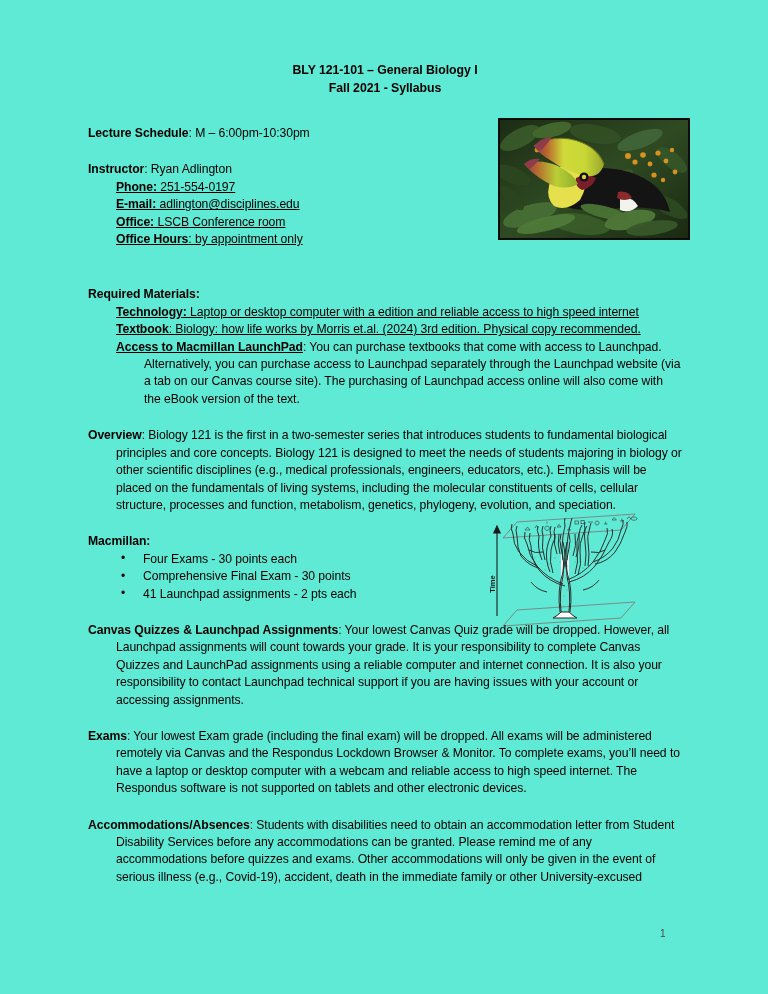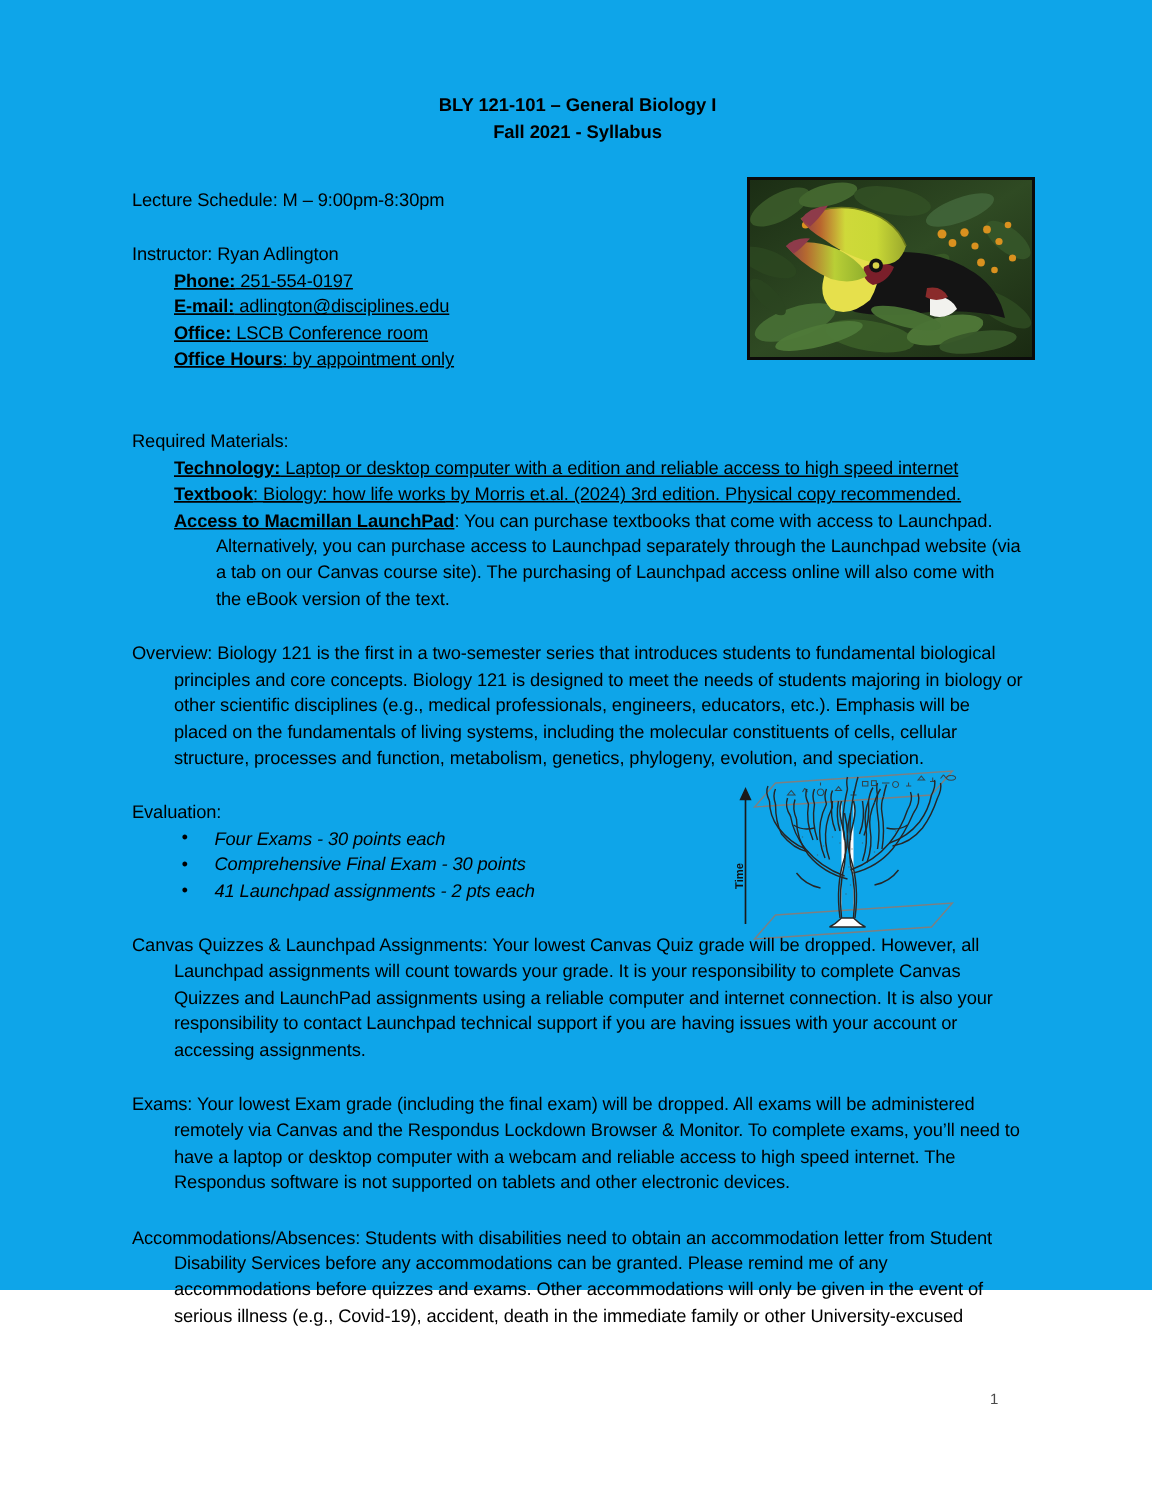--- a/index.html
+++ b/index.html
@@ -12,22 +12,22 @@
     height: 994px;
     font-family: "Liberation Sans", sans-serif;
     color: #000000;
     position: relative;
     overflow: hidden;
   }
   .page {
     position: absolute;
     left: 0; top: 0;
     width: 768px;
-    height: 860px;
-    background: #0ea5e9;
+    height: 994px;
+    background: #5eead4;
   }
   .content {
     position: absolute;
     left: 88px;
     top: 62px;
     width: 594px;
   }
   .title-block {
     text-align: center;
     font-weight: bold;
@@ -49,29 +49,28 @@
 
   .hang {
     padding-left: 28px;
     text-indent: -28px;
   }
   .ind1 { padding-left: 28px; text-decoration: underline; }
   .sub {
     padding-left: 56px;
     text-indent: -28px;
   }
-  b, .b { font-weight: normal; }
+  b, .b { font-weight: bold; }
   u, .u { text-decoration: underline; }
   .bu { font-weight: bold; text-decoration: underline; }
 
   ul.bullets {
     margin: 0;
     padding: 0;
     list-style: none;
-    font-style: italic;
   }
   ul.bullets li {
     position: relative;
     padding-left: 55px;
     font-size: 12.2px;
     line-height: 17.4px;
     letter-spacing: -0.07px;
   }
   ul.bullets li::before {
     content: "\2022";
@@ -306,21 +305,21 @@
   <div class="content">
 
     <div class="title-block">
       <span class="title-line">BLY 121-101 – General Biology I</span>
       <span class="title-line">Fall 2021 - Syllabus</span>
     </div>
 
     <div class="gap-lg"></div>
     <div class="gap-sm"></div>
 
-    <p class="blk"><b>Lecture Schedule</b><span>: </span><span>M – 9:00pm-8:30pm</span></p>
+    <p class="blk"><b>Lecture Schedule</b><span>: </span><span>M – 6:00pm-10:30pm</span></p>
 
     <div class="gap-lg"></div>
 
     <p class="blk"><b>Instructor</b><span>:  </span><span>Ryan Adlington</span></p>
 
     <p class="blk ind1"><span class="bu">Phone:</span><span> 251-554-0197</span></p>
 
     <p class="blk ind1"><span class="bu">E-mail:</span><span> adlington@disciplines.edu</span></p>
 
     <p class="blk ind1"><span class="bu">Office:</span><span> LSCB Conference room</span></p>
@@ -339,21 +338,21 @@
     <p class="blk ind1"><span class="bu">Textbook</span><span>:  </span><u>Biology: how life works</u><span> by Morris et.al. (2024) 3rd edition. Physical copy recommended.</span></p>
 
     <p class="blk sub"><span class="bu">Access to Macmillan LaunchPad</span><span>: You can purchase textbooks that come with access to Launchpad. Alternatively, you can purchase access to Launchpad separately through the Launchpad website (via a tab on our Canvas course site). The purchasing of Launchpad access online will also come with the eBook version of the text.</span></p>
 
     <div class="gap-lg"></div>
 
     <p class="blk hang"><b>Overview</b><span>: Biology 121 is the first in a two-semester series that introduces students to fundamental biological principles and core concepts.  Biology 121 is designed to meet the needs of students majoring in biology or other scientific disciplines (e.g., medical professionals, engineers, educators, etc.).  Emphasis will be placed on the fundamentals of living systems, including the molecular constituents of cells, cellular structure, processes and function, metabolism, genetics, phylogeny, evolution, and speciation.</span></p>
 
     <div class="gap-lg"></div>
 
-    <p class="blk"><b>Evaluation:</b></p>
+    <p class="blk"><b>Macmillan:</b></p>
 
     <ul class="bullets">
       <li>Four Exams - 30 points each</li>
       <li>Comprehensive Final Exam - 30 points</li>
       <li>41 Launchpad assignments - 2 pts each</li>
     </ul>
 
     <div class="gap-lg"></div>
 
     <p class="blk hang"><b>Canvas Quizzes &amp; Launchpad Assignments</b><span>: Your lowest Canvas Quiz grade will be dropped.  However, all Launchpad assignments will count towards your grade. It is your responsibility to complete Canvas Quizzes and LaunchPad assignments using a reliable computer and internet connection. It is also your responsibility to contact Launchpad technical support if you are having issues with your account or accessing assignments.</span></p>

